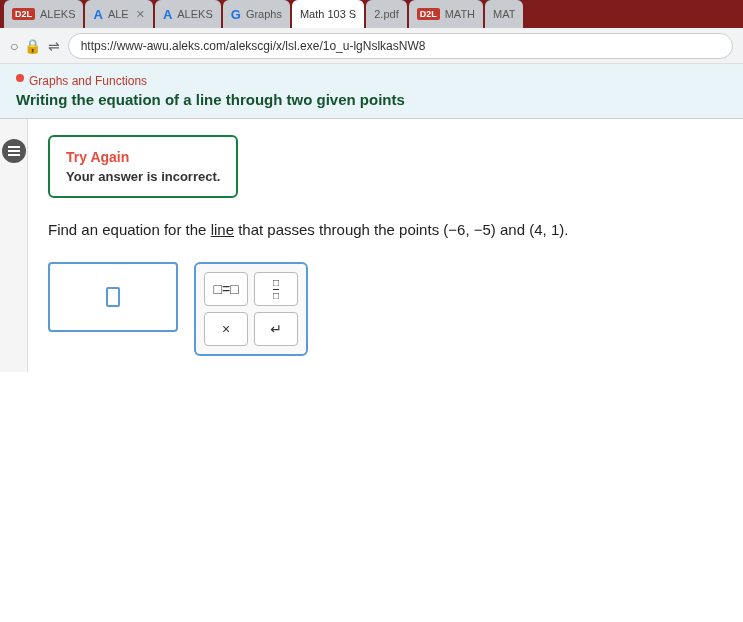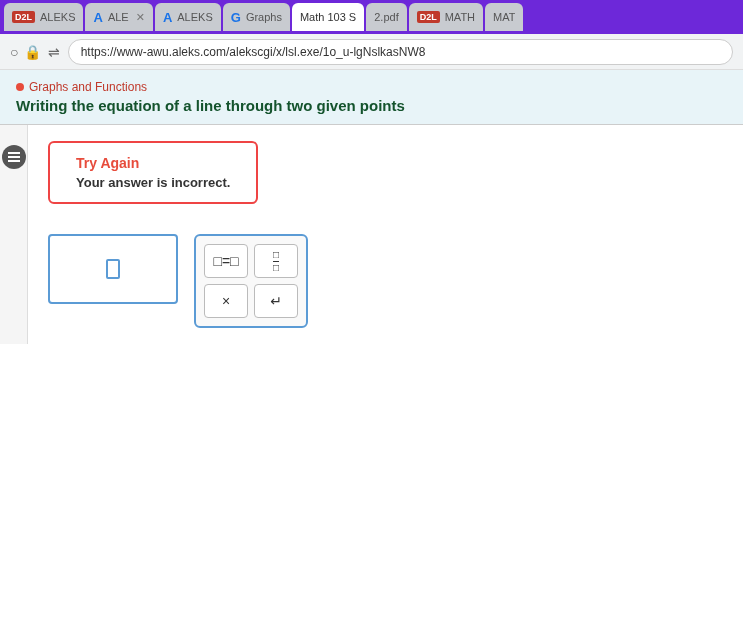--- a/index.html
+++ b/index.html
@@ -2,22 +2,22 @@
 <html><head>
   <meta charset="utf-8">
   <style>
     * { margin: 0; padding: 0; box-sizing: border-box; }
     body { font-family: Arial, sans-serif; background: #fff; width: 743px; height: 622px; overflow: hidden; }
 
     
     .browser-tabs {
       display: flex;
       align-items: center;
-      background: #6d28d9;
-      height: 34px;
+      background: #7f1d1d;
+      height: 28px;
       padding: 0 4px;
       gap: 2px;
       overflow: hidden;
     }
     .tab {
       display: flex;
       align-items: center;
       padding: 0 8px;
       height: 28px;
       border-radius: 6px 6px 0 0;
@@ -72,21 +72,21 @@
     
     .topic-header {
       background: #e8f4f8;
       padding: 10px 16px;
       border-bottom: 1px solid #ccc;
     }
     .topic-label {
       color: #c0392b;
       font-size: 12px;
       display: flex;
-      align-items: center;
+      align-items: flex-start;
       gap: 5px;
       margin-bottom: 3px;
     }
     .topic-dot {
       width: 8px;
       height: 8px;
       background: #e74c3c;
       border-radius: 50%;
       display: inline-block;
     }
@@ -123,23 +123,23 @@
     }
 
     
     .content-area {
       flex: 1;
       padding: 16px 20px;
     }
 
     
     .try-again-box {
-      border: 2px solid #ef4444;
+      border: 2px solid #15803d;
       border-radius: 6px;
-      padding: 12px 26px;
+      padding: 12px 16px;
       display: inline-block;
       margin-bottom: 20px;
       background: #fff;
     }
     .try-again-title {
       color: #e74c3c;
       font-size: 14px;
       font-weight: bold;
       margin-bottom: 4px;
     }
@@ -298,20 +298,28 @@
 
   <div class="content-area">
 
     
     <div class="try-again-box">
       <div class="try-again-title">Try Again</div>
       <div class="try-again-subtitle">Your answer is incorrect.</div>
     </div>
 
     
+    <div class="problem-text">
+      <span>Find an equation for the</span>
+      <span class="underline">line</span>
+      <span>that passes through the points</span>
+      <span> (−6, −5) </span>
+      <span>and</span>
+      <span> (4, 1).</span>
+    </div>
 
     
     <div class="input-area">
 
       <div class="answer-box">
         <div class="answer-cursor"></div>
       </div>
 
       <div class="keyboard-panel">
         <div class="keyboard-row">

